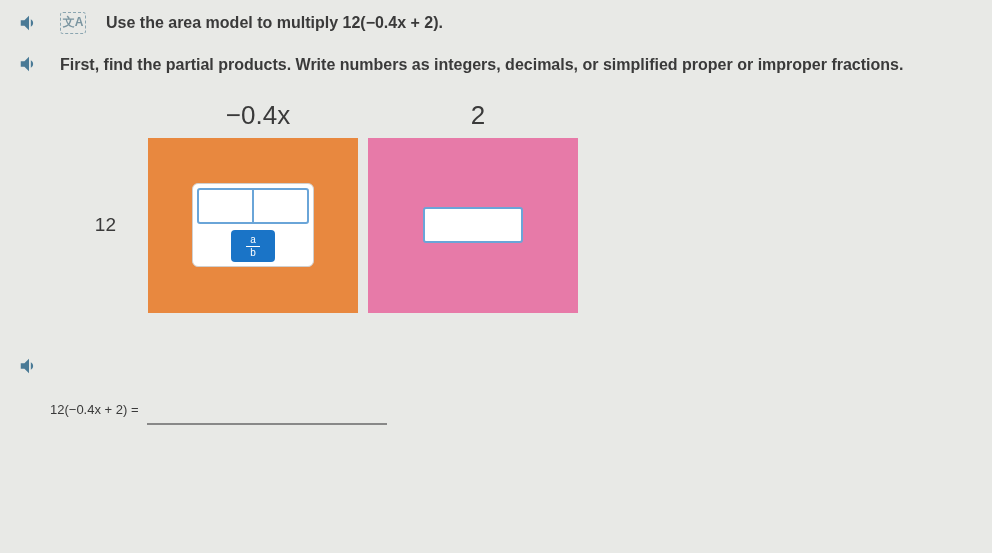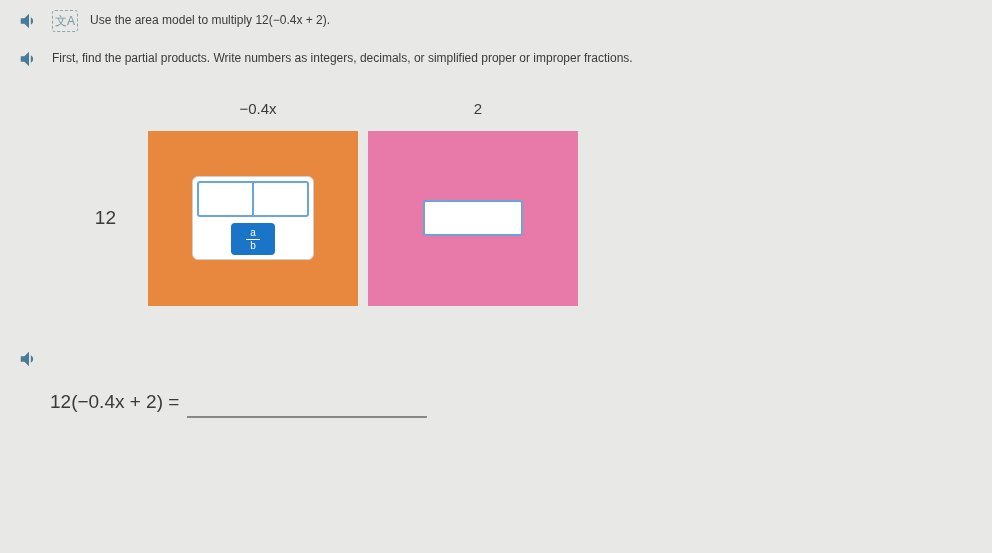--- a/index.html
+++ b/index.html
@@ -8,24 +8,25 @@
       background: #e8e9e6;
       width: 992px;
       height: 553px;
       padding: 10px 18px;
       color: #3a3a3a;
       overflow: hidden;
     }
     .line {
       display: flex;
       align-items: center;
-      gap: 12px;
+      gap: 20px;
       margin-bottom: 16px;
+      font-weight: bold;
     }
-    .line-text { font-size: 12px; line-height: 1.6; }
+    .line-text { font-size: 16px; line-height: 1.6; }
     .speaker-icon {
       width: 22px; height: 22px; flex-shrink: 0;
       color: #4a7a96;
     }
     .lang-icon {
       width: 26px; height: 22px;
       border: 1px dashed #8aa5b0;
       border-radius: 3px;
       display: flex; align-items: center; justify-content: center;
       font-size: 12px; color: #7a95a0;
@@ -35,21 +36,21 @@
     .area-model {
       display: grid;
       grid-template-columns: 90px 220px 220px;
       grid-template-rows: 40px 180px;
       margin-left: 40px;
       margin-bottom: 40px;
       align-items: center;
     }
     .col-header {
       text-align: center;
-      font-size: 15px;
+      font-size: 26px;
       color: #3a3a3a;
     }
     .row-header {
       text-align: right;
       padding-right: 32px;
       font-size: 19px;
     }
     .cell {
       width: 210px; height: 175px;
       display: flex; align-items: center; justify-content: center;
@@ -86,21 +87,21 @@
       color: #fff;
       font-size: 11px;
       flex-direction: column;
       line-height: 1;
     }
     .frac-btn .num, .frac-btn .den { font-size: 10px; }
     .frac-btn .bar { width: 14px; height: 1px; background: #fff; margin: 1px 0; }
     .equation-line {
       display: flex; align-items: center; gap: 8px;
       margin-left: 32px;
-      font-size: 19px;
+      font-size: 13px;
     }
     .answer-input {
       width: 240px; height: 32px;
       border: none;
       border-bottom: 2px solid #888;
       background: transparent;
     }
   </style>
 </head>
 <body>

